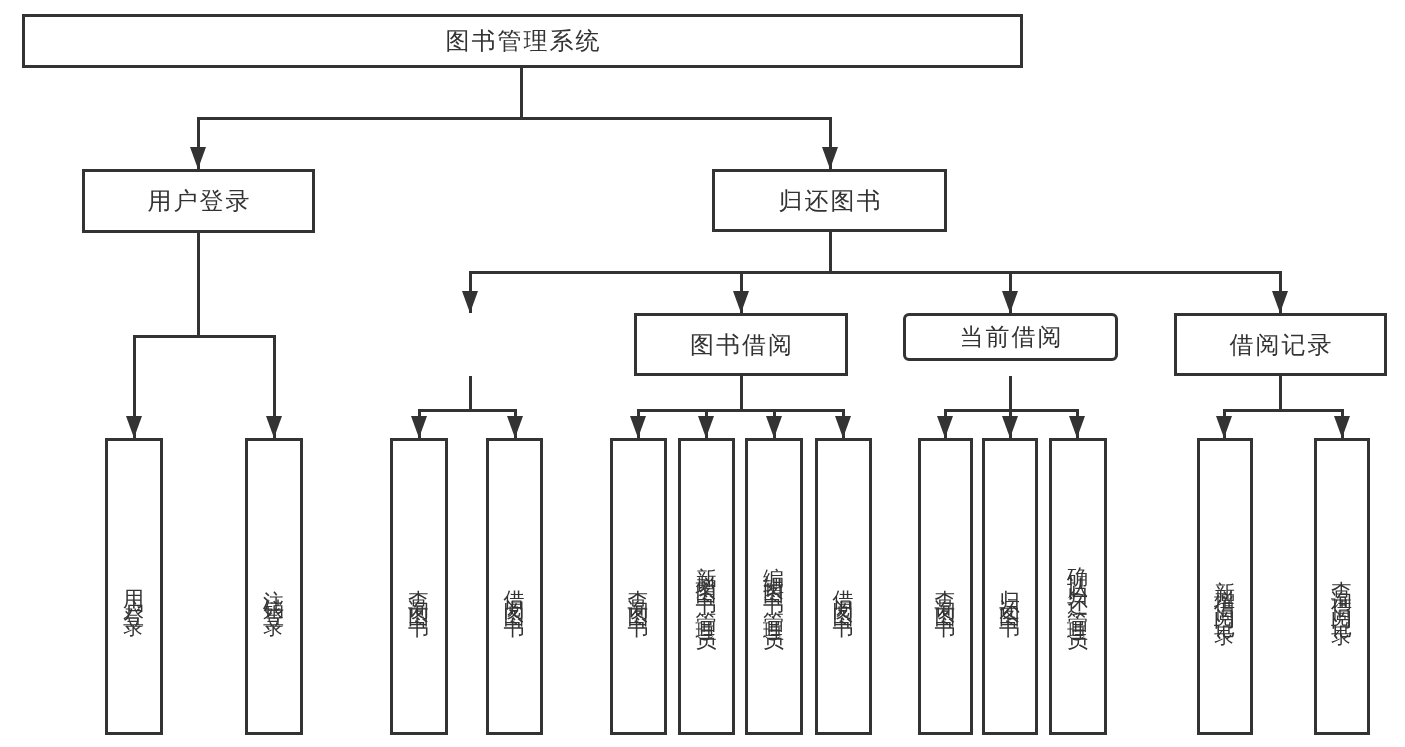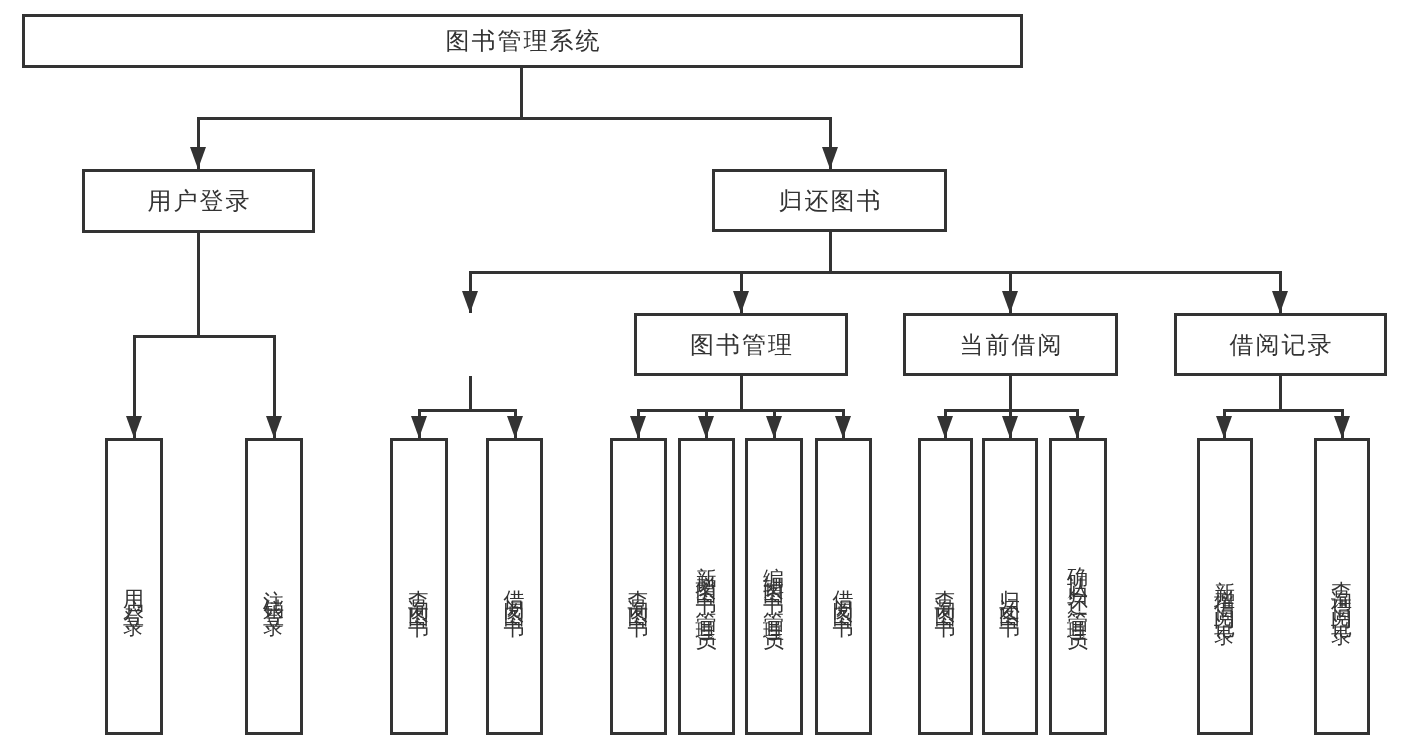--- a/index.html
+++ b/index.html
@@ -129,23 +129,23 @@
     <div class="node h-node" style="left: 22px; top: 14px; width: 1001px; height: 54px;">
       <span>图书管理系统</span>
     </div>
     <div class="node h-node" style="left: 82px; top: 169px; width: 233px; height: 64px;">
       <span>用户登录</span>
     </div>
     <div class="node h-node" style="left: 712px; top: 169px; width: 235px; height: 63px;">
       <span>归还图书</span>
     </div>
     <div class="node h-node" style="left: 634px; top: 313px; width: 214px; height: 63px;">
-      <span>图书管理</span>
+      <span>图书借阅</span>
     </div>
-    <div class="node h-node" style="left: 903px; top: 313px; width: 215px; height: 63px;">
+    <div class="node h-node" style="left: 903px; top: 313px; width: 215px; height: 48px; border-radius: 6px;">
       <span>当前借阅</span>
     </div>
     <div class="node h-node" style="left: 1174px; top: 313px; width: 213px; height: 63px;">
       <span>借阅记录</span>
     </div>
     <div class="node v-node" style="left: 105px; top: 438px; width: 58px; height: 297px;">
       <span>用户登录</span>
     </div>
     <div class="node v-node" style="left: 245px; top: 438px; width: 58px; height: 297px;">
       <span>注销登录</span>

